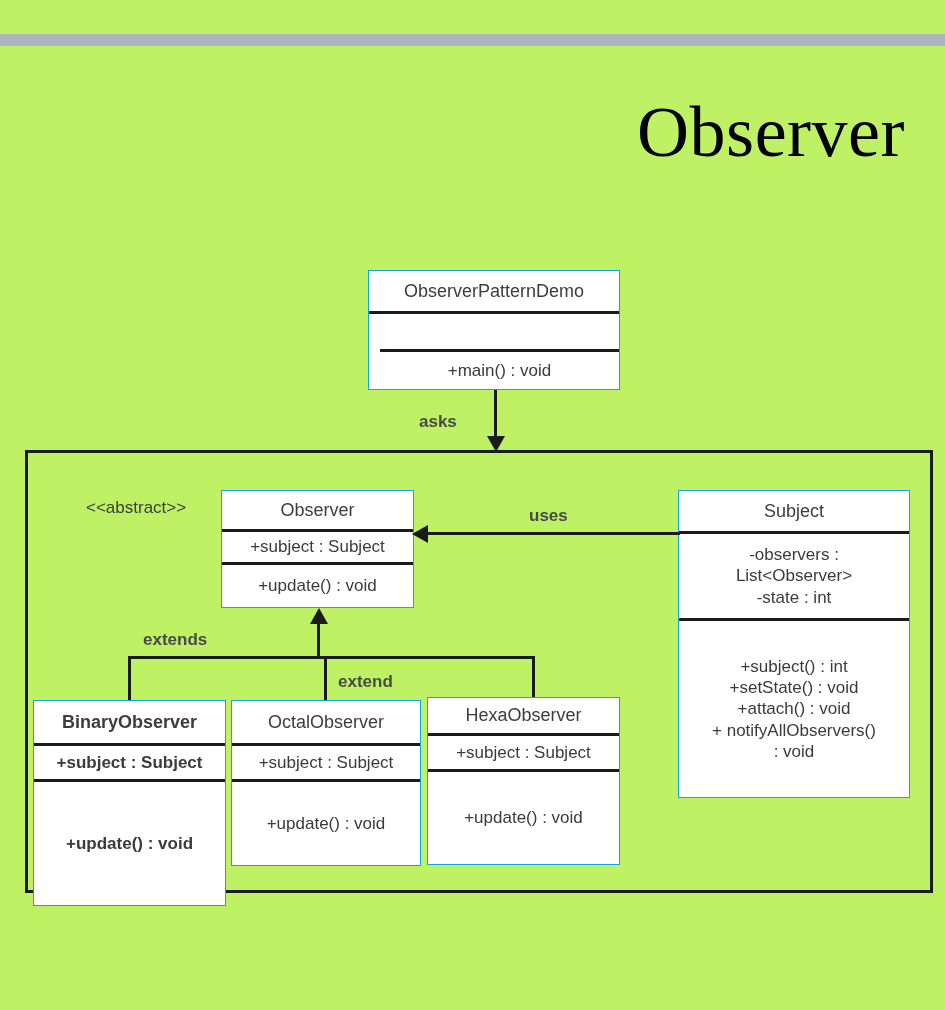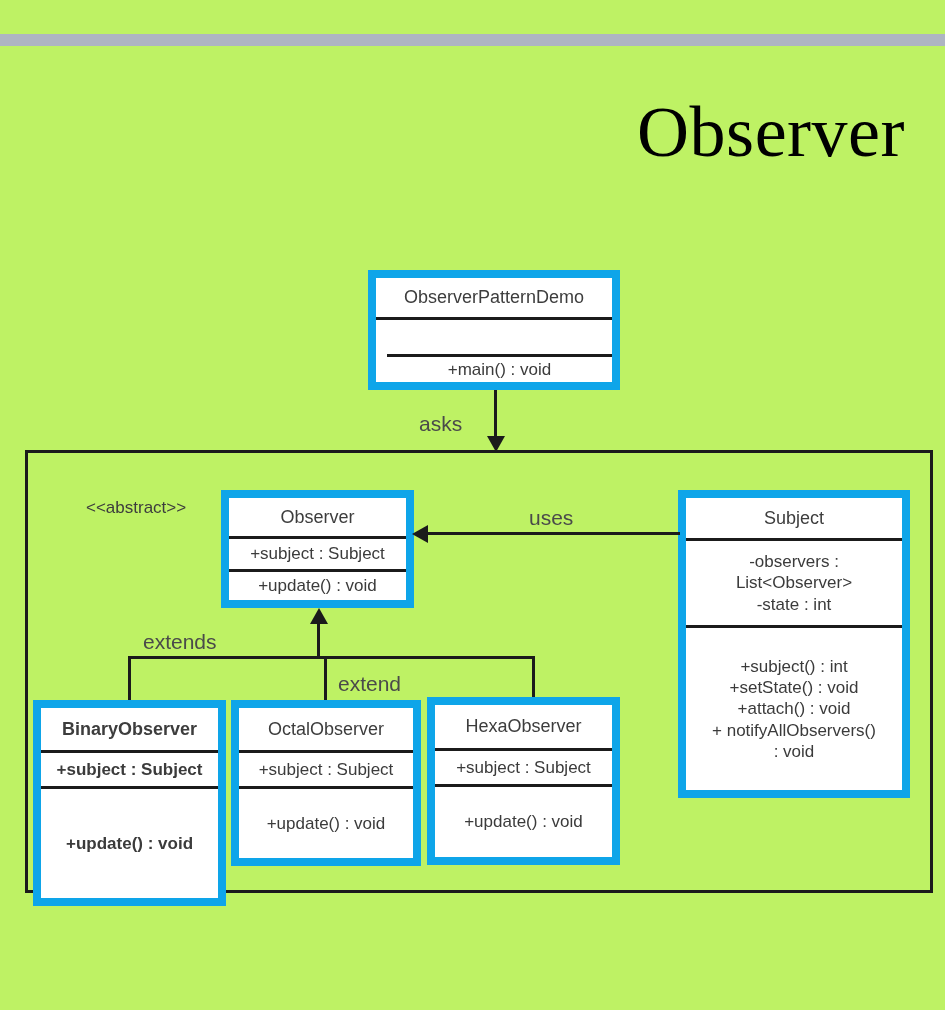--- a/index.html
+++ b/index.html
@@ -35,21 +35,21 @@
     font-size: 72px;
     line-height: 1;
     color: #000000;
     letter-spacing: 0.5px;
   }
 
   
   .uml-class {
     position: absolute;
     box-sizing: border-box;
-    border: 8px solid #0ea5e9;
+    border: 1px solid #0ea5e9;
     background: #ffffff;
     display: flex;
     flex-direction: column;
   }
   .uml-section {
     box-sizing: border-box;
     display: flex;
     flex-direction: column;
     align-items: center;
     justify-content: center;
@@ -109,22 +109,23 @@
     position: absolute;
     width: 0;
     height: 0;
     border-top: 9px solid transparent;
     border-bottom: 9px solid transparent;
     border-right: 16px solid #1b1b1b;
   }
   .edge-label {
     position: absolute;
     color: #4a4a4a;
-    font-size: 21px;
+    font-size: 17px;
     white-space: nowrap;
+    font-weight: bold;
   }
   .stereotype {
     position: absolute;
     color: #3d3d3d;
     font-size: 17px;
     white-space: nowrap;
   }
 </style>
 </head>
 <body>
@@ -217,21 +218,21 @@
     </div>
     <div class="uml-section" style="height:36px;">
       <div class="row">+subject  : Subject</div>
     </div>
     <div class="uml-section" style="flex:1;">
       <div class="row">+update() : void</div>
     </div>
   </div>
 
   <div class="uml-class" style="left:427px; top:697px; width:193px; height:168px;">
-    <div class="uml-section name" style="height:43px;border-radius:18px;">
+    <div class="uml-section name" style="height:35px;border-radius:18px;">
       <div class="row">HexaObserver</div>
     </div>
     <div class="uml-section" style="height:36px;">
       <div class="row">+subject  : Subject</div>
     </div>
     <div class="uml-section" style="flex:1;">
       <div class="row">+update() : void</div>
     </div>
   </div>
 

